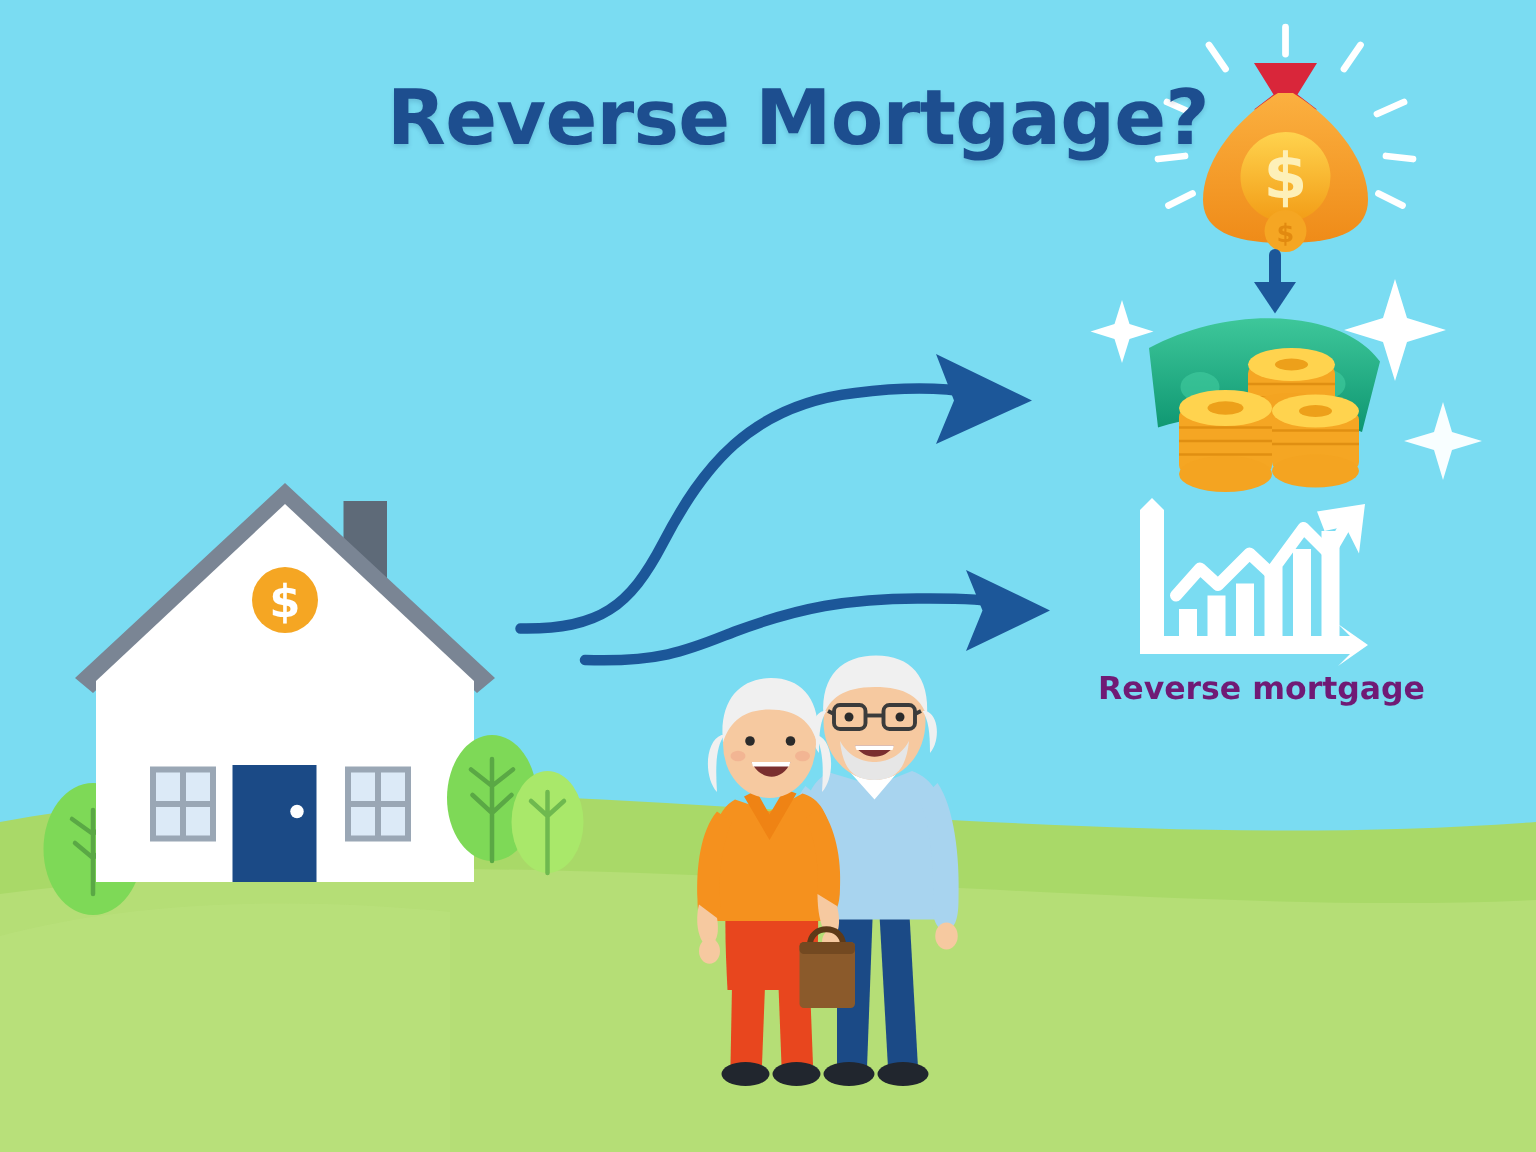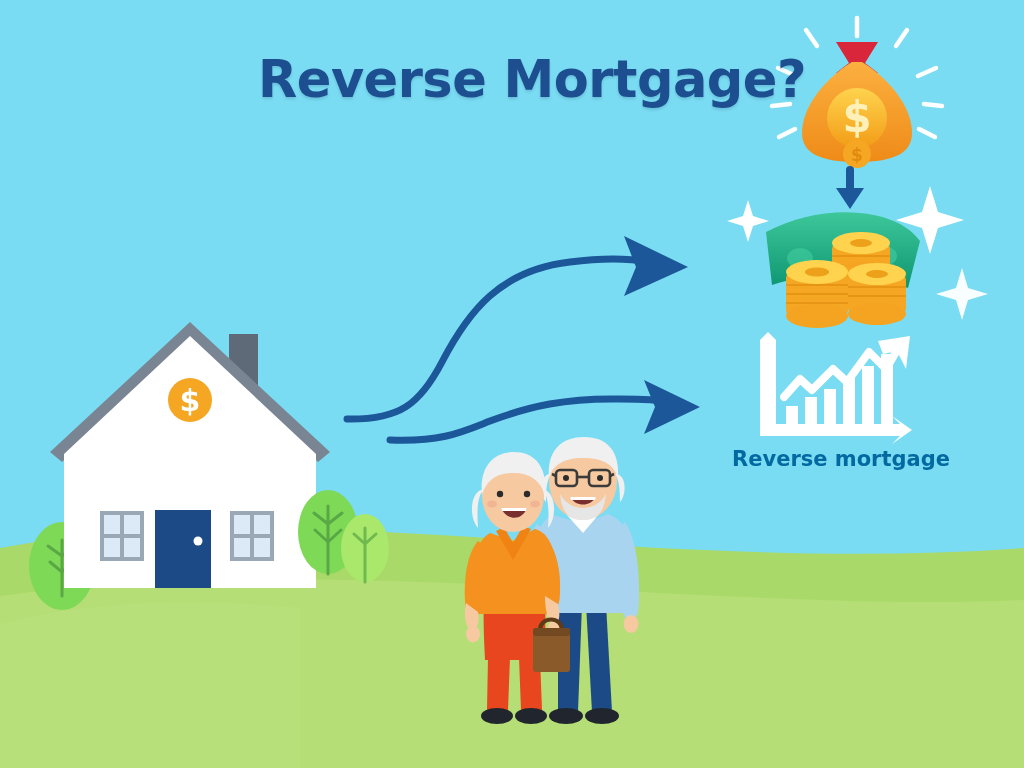--- a/index.html
+++ b/index.html
@@ -43,21 +43,21 @@
   }
   .caption-text {
     position: absolute;
     left: 716px;
     top: 447px;
     width: 250px;
     text-align: center;
     font-family: "DejaVu Sans", sans-serif;
     font-weight: bold;
     font-size: 21px;
-    color: #0369a1;
+    color: #701a75;
     line-height: 1.15;
   }
 </style>
 </head>
 <body>
 
 <div id="scene">
 
   <svg id="bg-svg" viewBox="0 0 1024 768">
     <rect x="0" y="0" width="1024" height="768" fill="#7adcf2"></rect>

